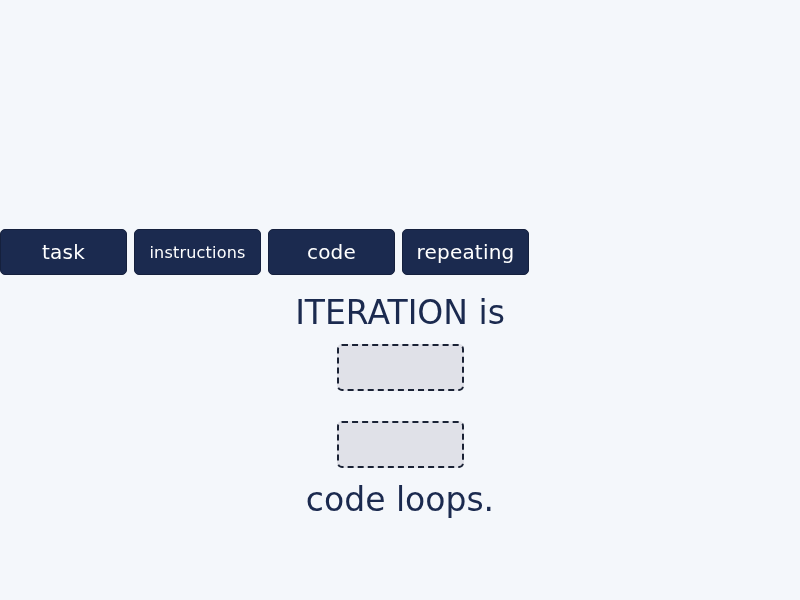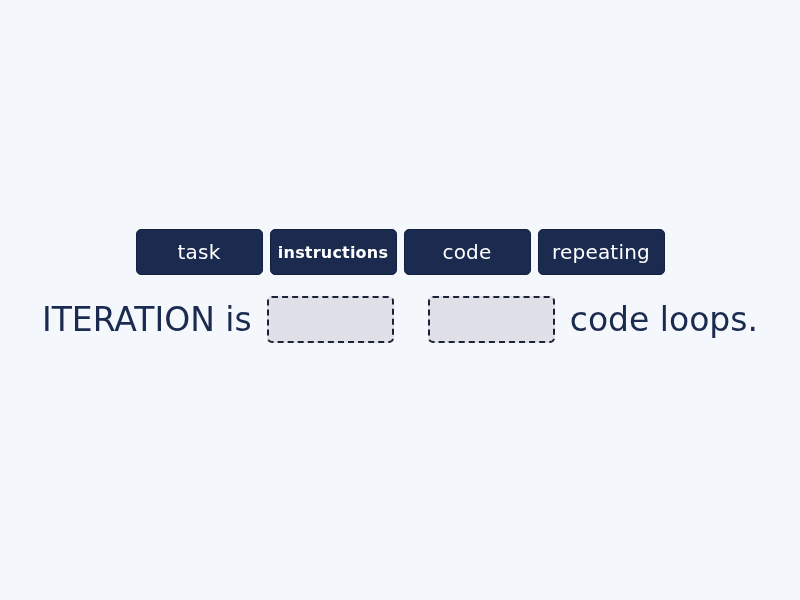--- a/index.html
+++ b/index.html
@@ -15,21 +15,21 @@
     font-family: "DejaVu Sans", "Liberation Sans", sans-serif;
   }
   .content {
     position: absolute;
     top: 229px;
     left: 0;
     width: 800px;
   }
   .tiles-row {
     display: flex;
-    justify-content: center;
+    justify-content: flex-start;
     align-items: stretch;
     gap: 7px;
   }
   .word-tile {
     box-sizing: border-box;
     width: 127px;
     height: 46px;
     background: #1b2a4f;
     border: 1px solid #15203d;
     border-radius: 5px;
@@ -38,33 +38,33 @@
     font-weight: 500;
     display: flex;
     align-items: center;
     justify-content: center;
     cursor: grab;
     user-select: none;
     letter-spacing: 0.2px;
   }
   .word-tile.small {
     font-size: 16px;
-    font-weight: bold;
   }
   .sentence-row {
     margin-top: 21px;
     display: flex;
     justify-content: center;
     align-items: center;
     gap: 15px;
     color: #1b2a4f;
     font-size: 33px;
     font-weight: 500;
     line-height: 1;
     white-space: nowrap;
+    flex-direction: column;
   }
   .sentence-text {
     display: inline-block;
   }
   .blank-slot {
     box-sizing: border-box;
     width: 127px;
     height: 47px;
     background: #e0e1e8;
     border: 2px dashed #1a2235;

